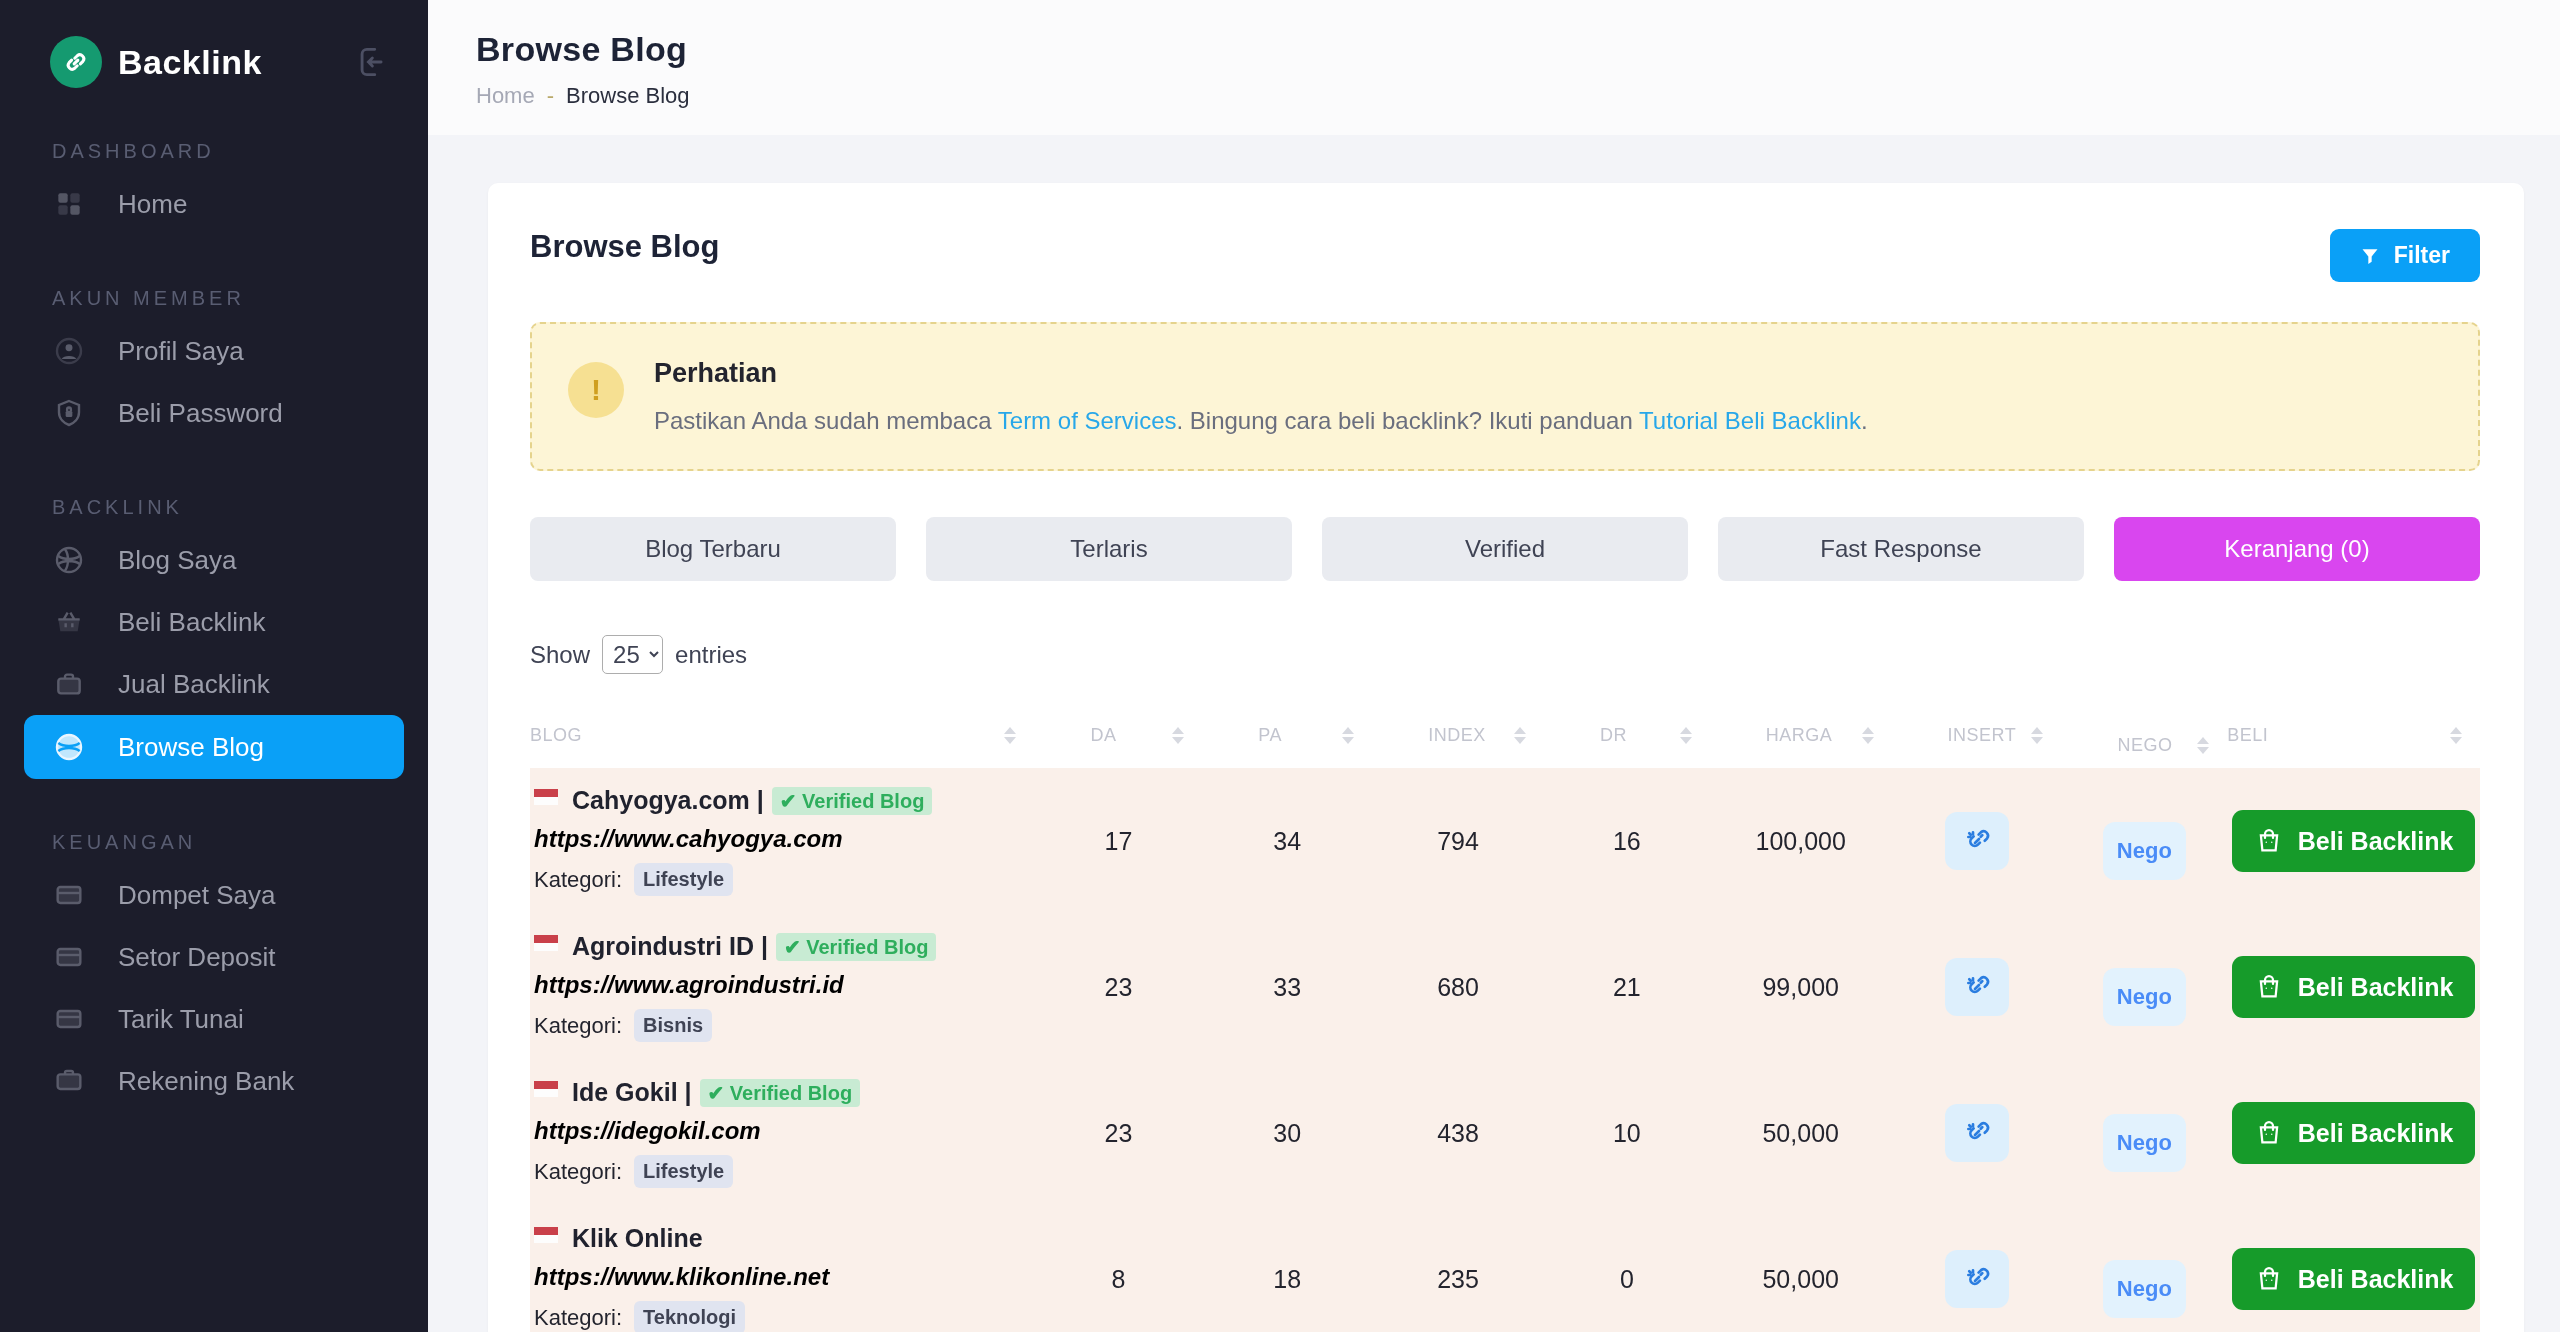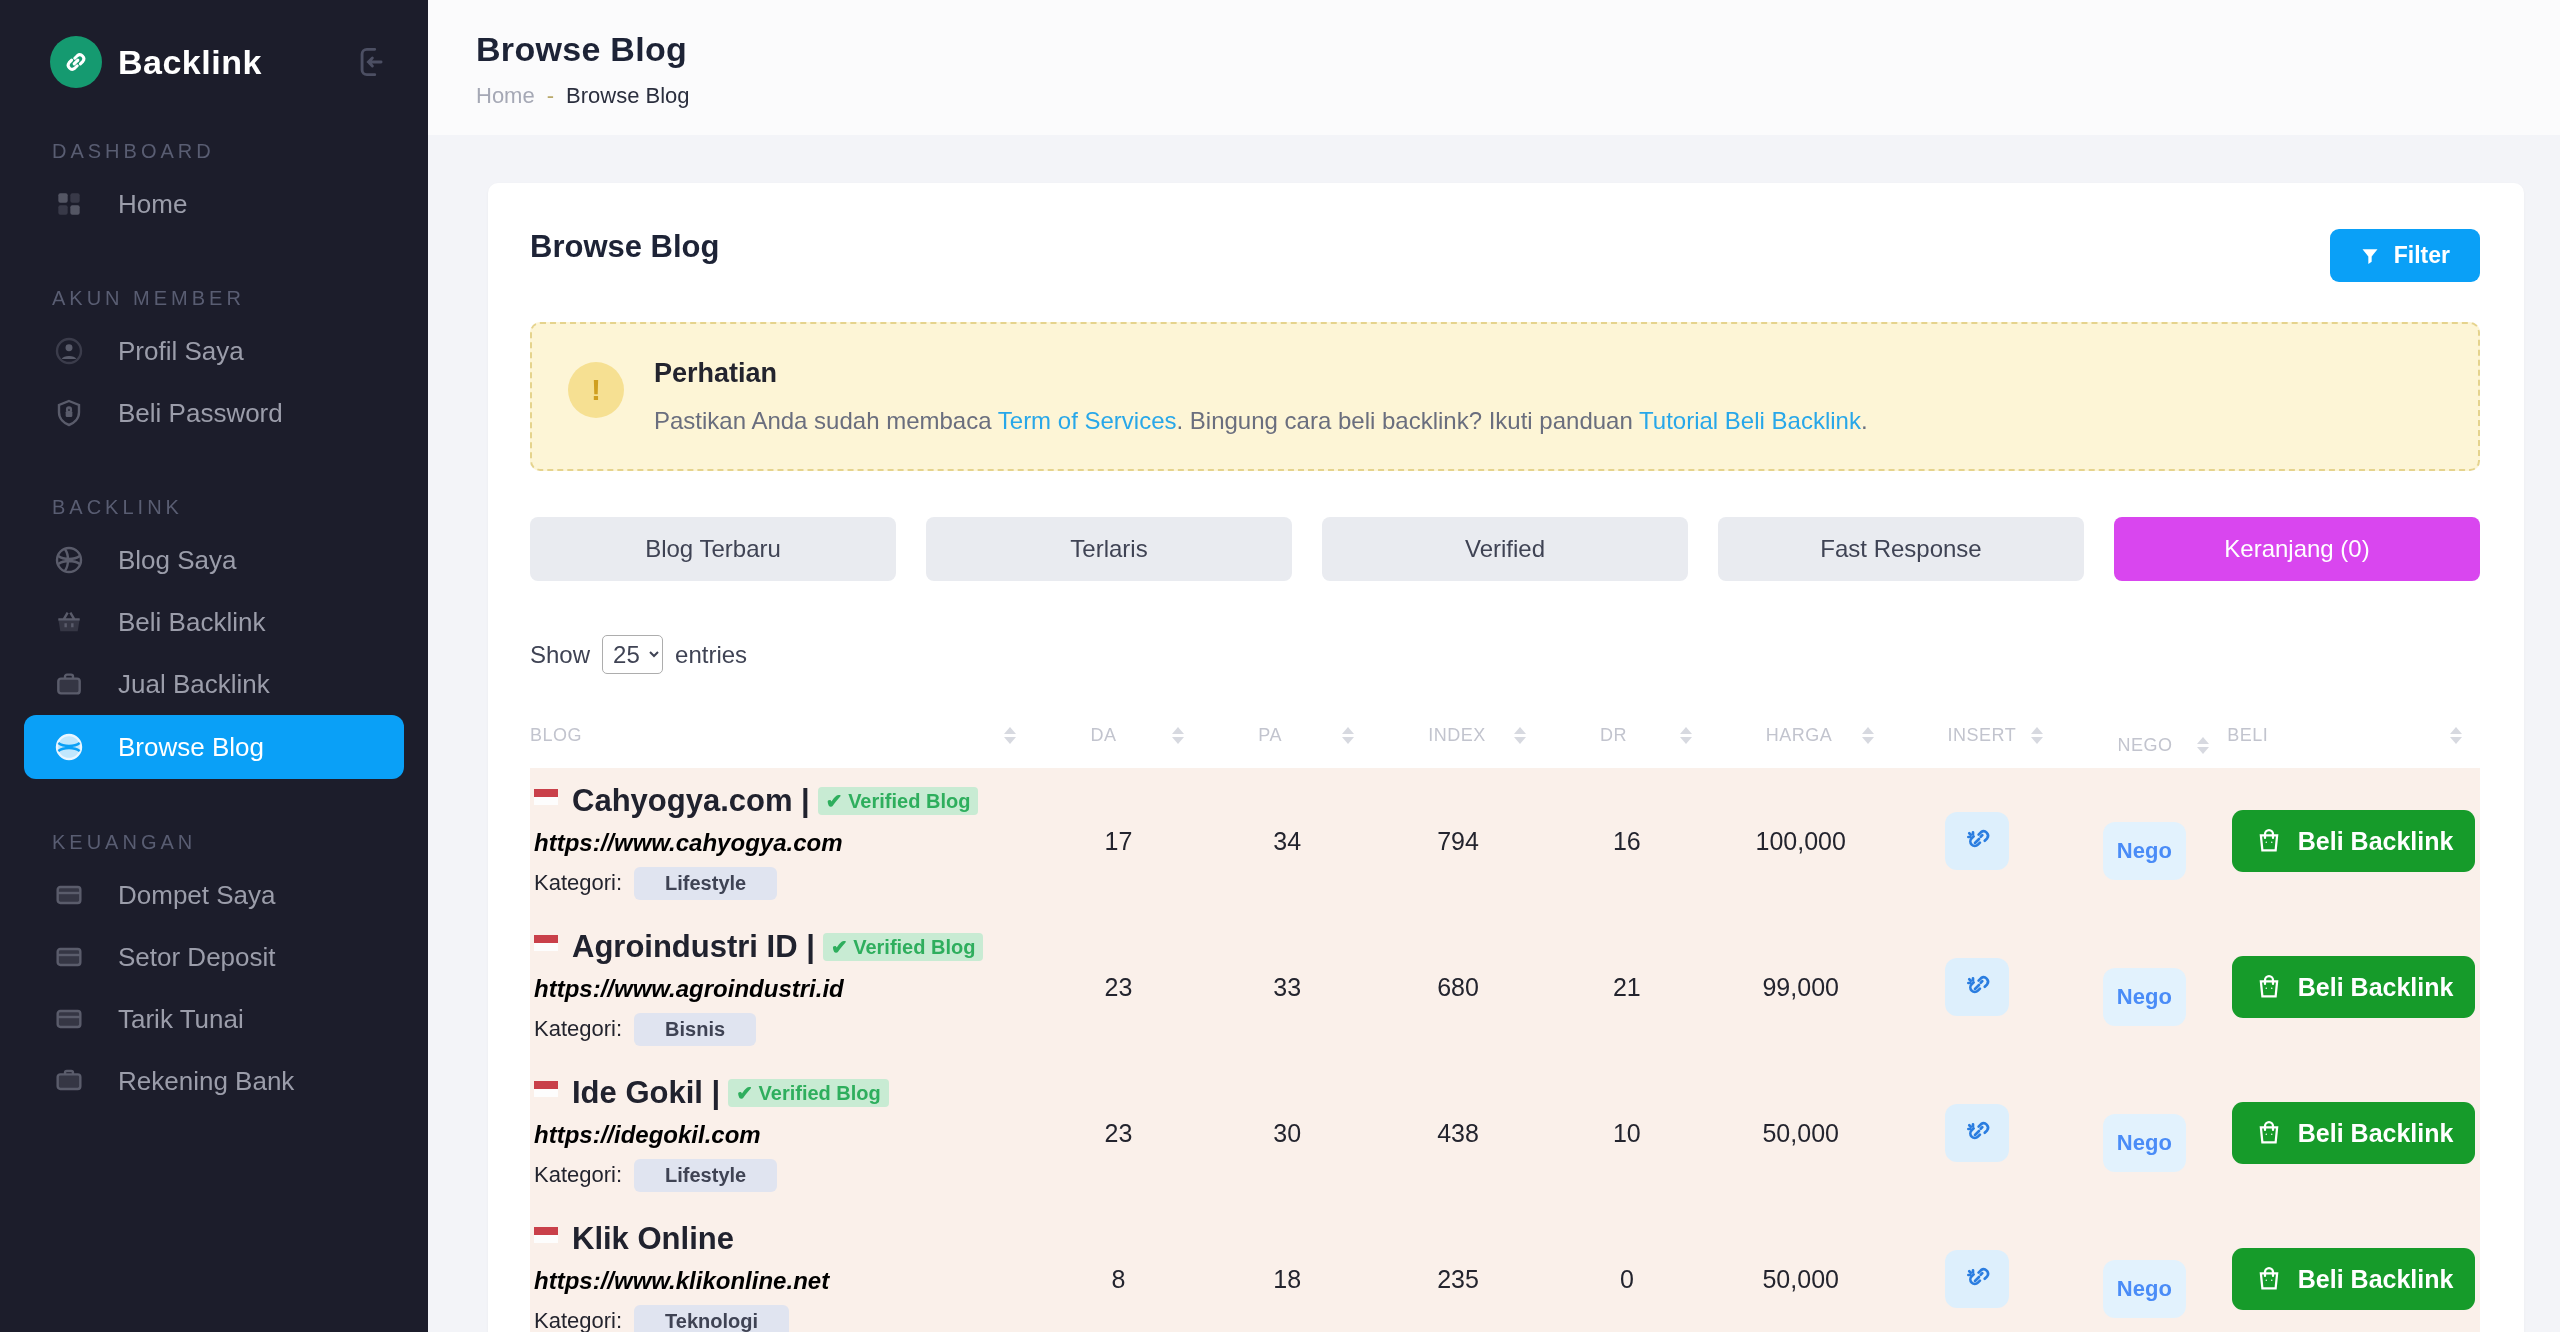--- a/index.html
+++ b/index.html
@@ -74,25 +74,25 @@
   .th.c-da .lbl, .th.c-pa .lbl, .th.c-index .lbl, .th.c-dr .lbl, .th.c-harga .lbl, .th.c-insert .lbl, .th.c-nego .lbl { margin:0 auto 0 56px; }
 
   .tbl-body { background:#faf0ea; }
   .trow { display:flex; align-items:center; height:146px; }
   .cell { display:flex; align-items:center; justify-content:center; font-size:25px; color:#23242e; }
   .cell.blog { justify-content:flex-start; flex-direction:column; align-items:flex-start; padding-left:4px; }
   .blog-line1 { display:flex; align-items:center; gap:8px; }
   .flag { width:24px; height:16px; display:inline-block; margin-right:6px; position:relative; top:-4px; }
   .flag .t { height:8px; background:#c9404a; }
   .flag .b { height:8px; background:#fdfdfd; }
-  .blog-name { font-size:31px; font-weight:bold; color:#20222e; }
+  .blog-name { font-size:25px; font-weight:bold; color:#20222e; }
   .v-badge { background:#c8ebd3; color:#2eae5d; font-size:20px; font-weight:bold; padding:2px 8px; border-radius:4px; }
   .blog-url { margin-top:10px; font-size:24px; font-style:italic; font-weight:bold; color:#000000; cursor:pointer; }
   .blog-kat { margin-top:10px; display:flex; align-items:center; gap:12px; font-size:22px; color:#23242e; }
-  .kat-pill { background:#e0e4f0; color:#3f4354; font-size:20px; font-weight:bold; padding:5px 31px; border-radius:6px; }
+  .kat-pill { background:#e0e4f0; color:#3f4354; font-size:20px; font-weight:bold; padding:5px 9px; border-radius:6px; }
   .insert-chip { width:64px; height:58px; border-radius:12px; background:#ddeffc; display:flex; align-items:center; justify-content:center; cursor:pointer; }
   .insert-chip svg { width:32px; height:32px; stroke:#2a7de0; fill:none; }
   .nego-chip { min-width:74px; height:58px; border-radius:12px; background:#e2f2fd; color:#4a8cf7; font-size:22px; font-weight:bold; display:flex; align-items:center; justify-content:center; cursor:pointer; padding:0 14px; }
   .beli-btn { background:#169b2a; color:#fff; border:none; border-radius:11px; font-size:25px; font-weight:bold; font-family:inherit; display:flex; align-items:center; gap:14px; padding:16px 22px; cursor:pointer; }
   .beli-btn svg { width:30px; height:30px; stroke:#fff; fill:none; }
 </style>
 </head>
 <body>
 
 <aside class="sidebar">

